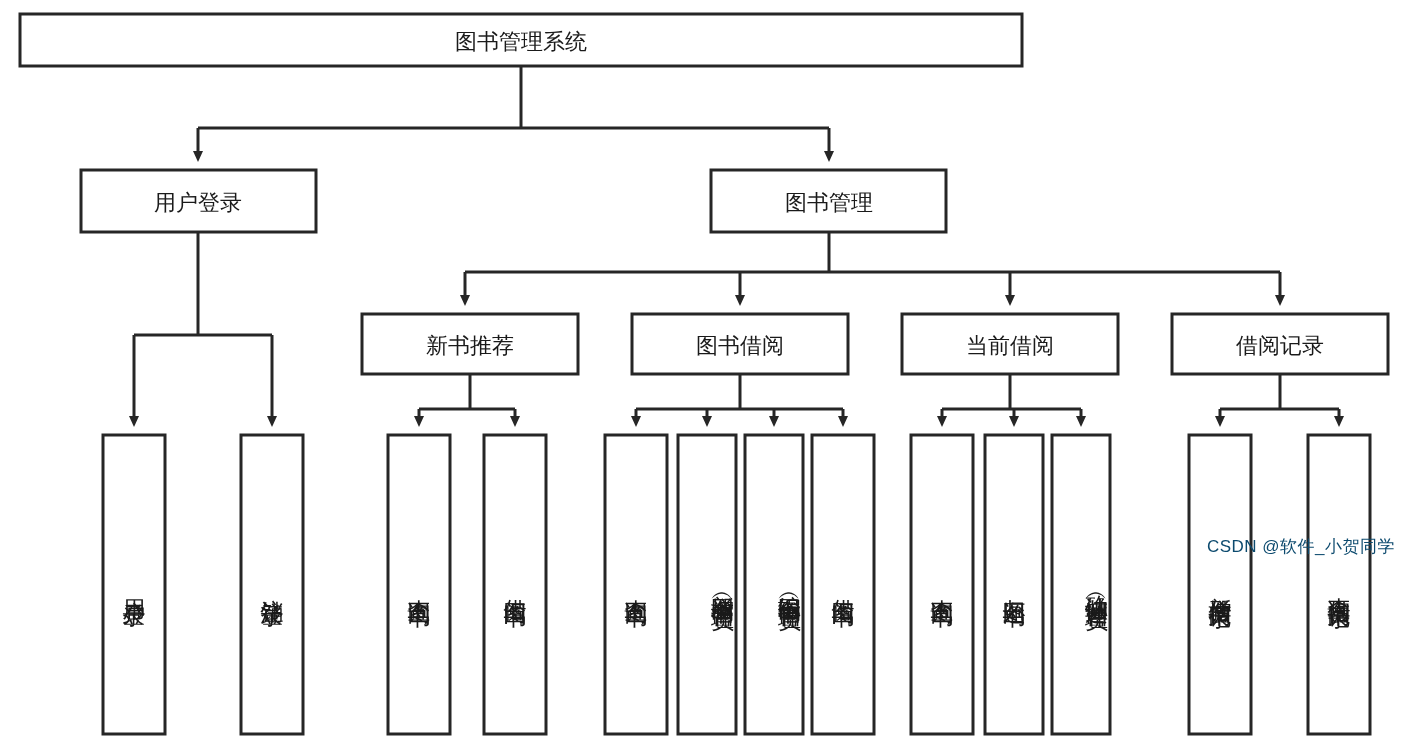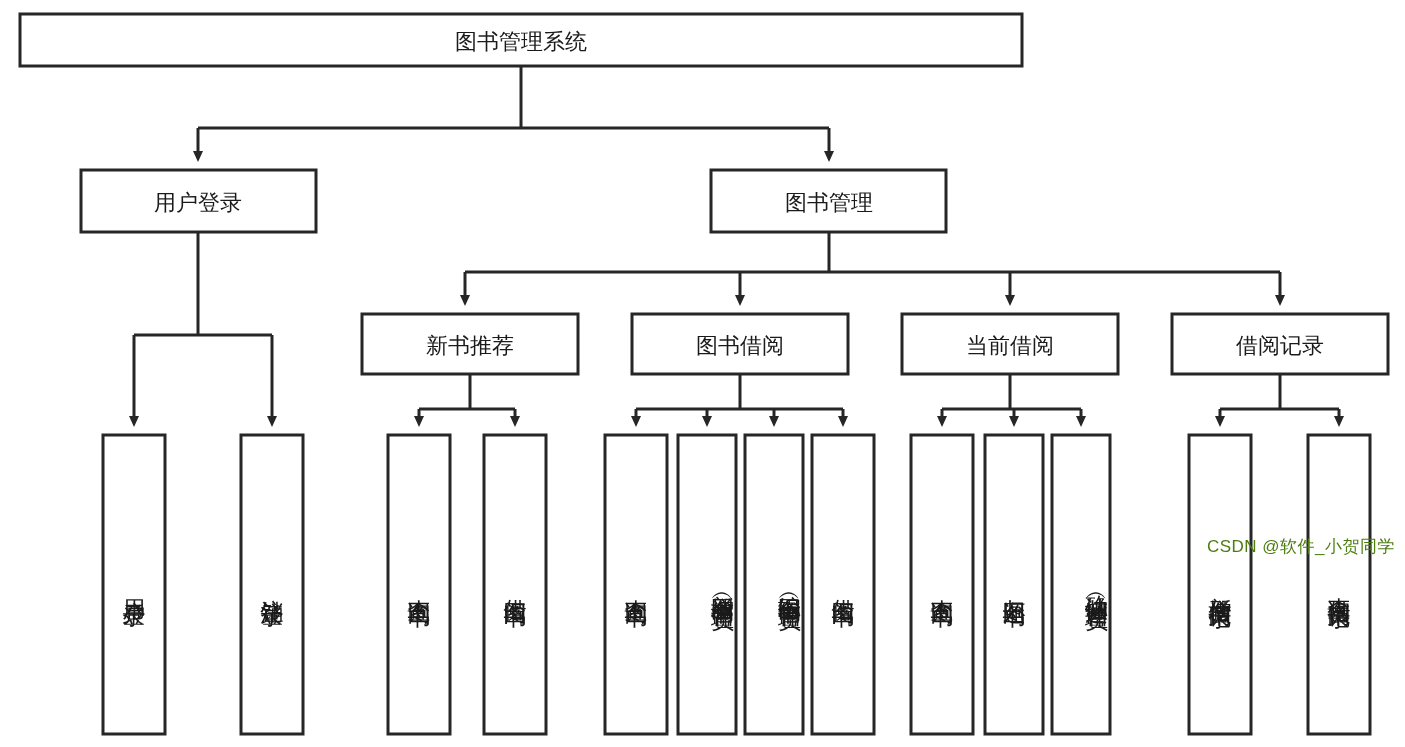--- a/index.html
+++ b/index.html
@@ -60,21 +60,21 @@
     text-align: center;
     white-space: nowrap;
     pointer-events: none;
   }
   .watermark {
     position: absolute;
     right: 10px;
     bottom: 4px;
     font-family: "Liberation Sans", "DejaVu Sans", sans-serif;
     font-size: 17px;
-    color: #4d7c0f;
+    color: #0c4a6e;
     letter-spacing: 0.5px;
     user-select: none;
   }
 </style>
 </head>
 <body>
 
 <div id="diagram-root">
 
   <svg id="diagram-svg" viewBox="0 0 1405 747">

